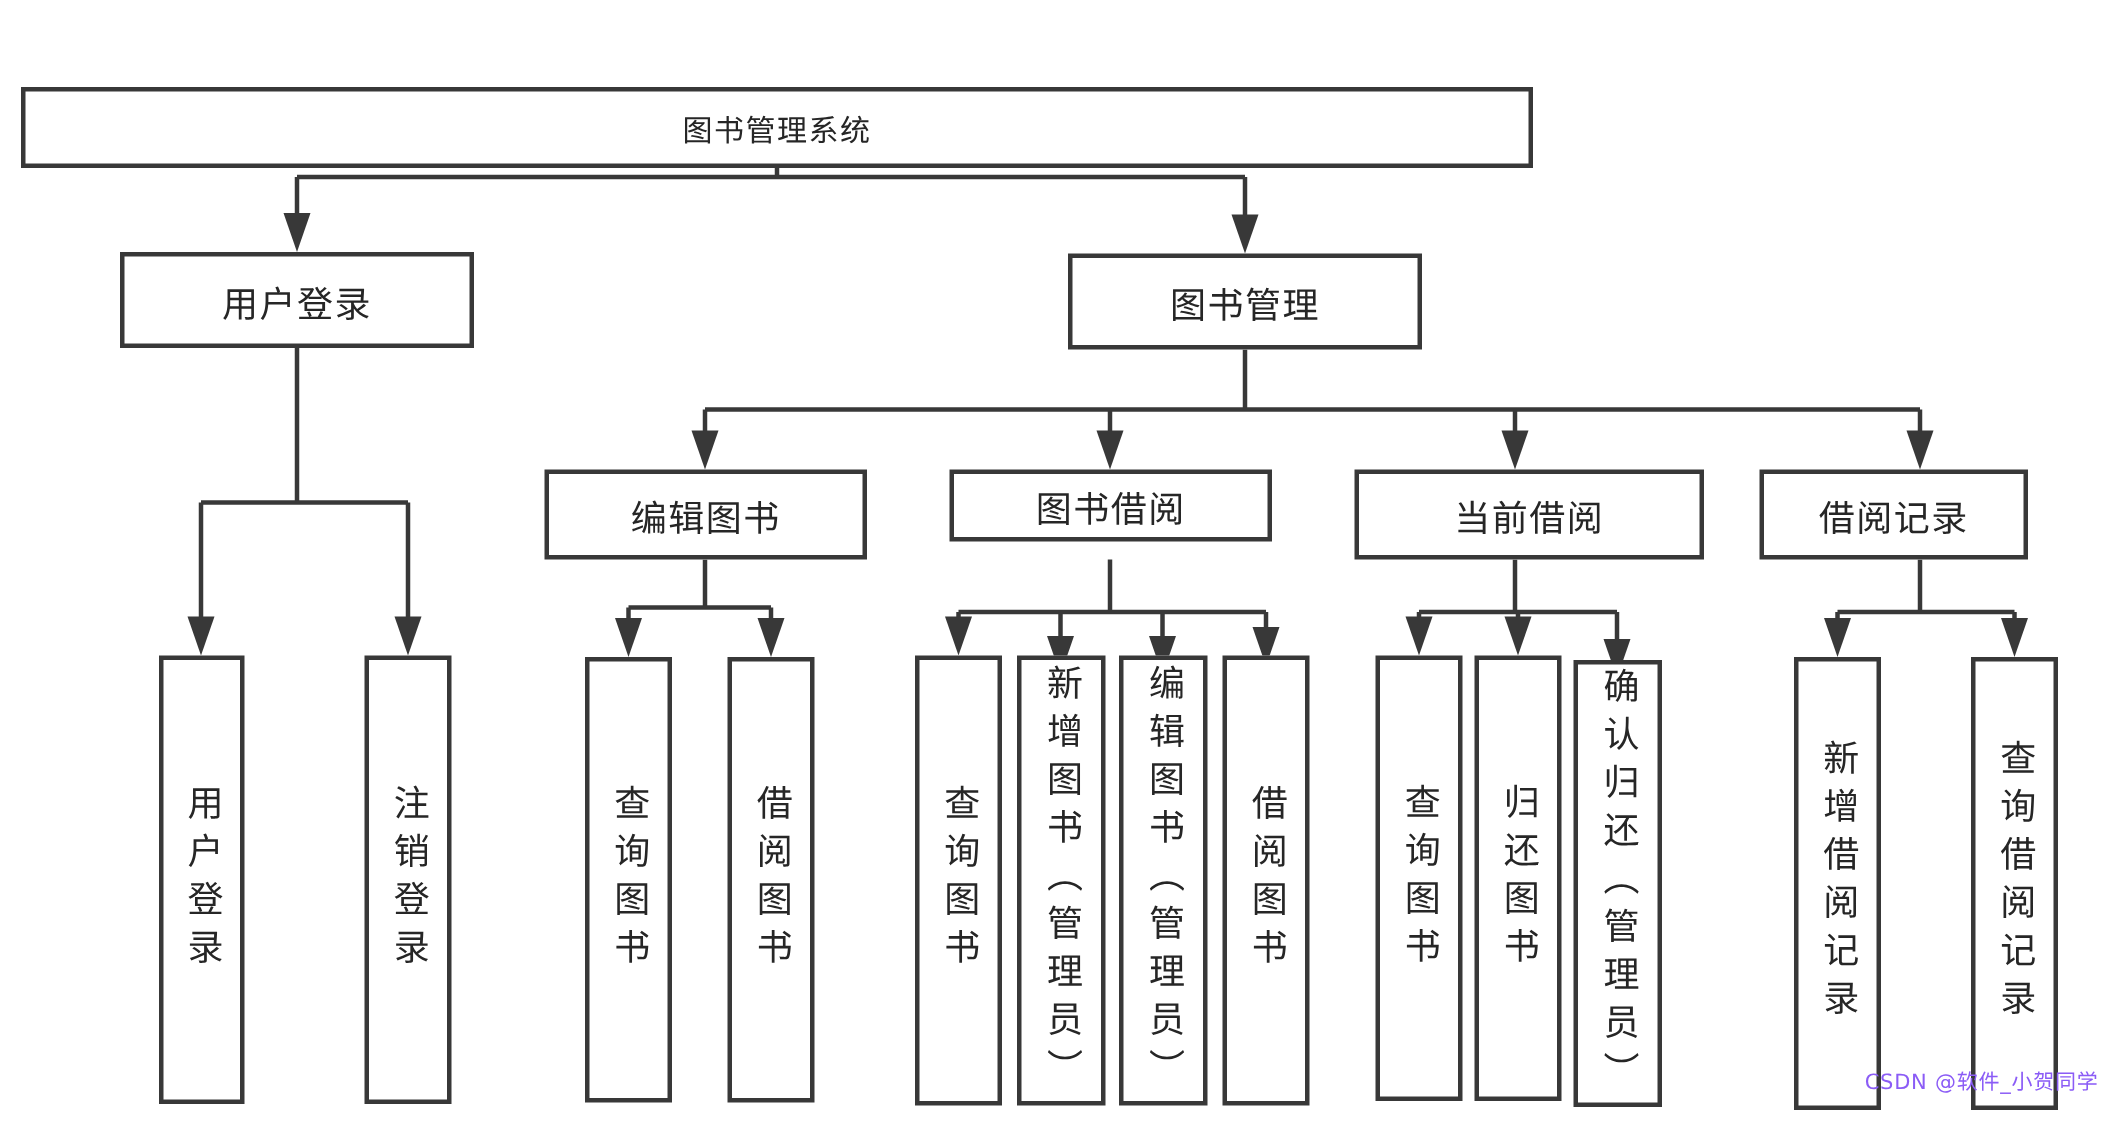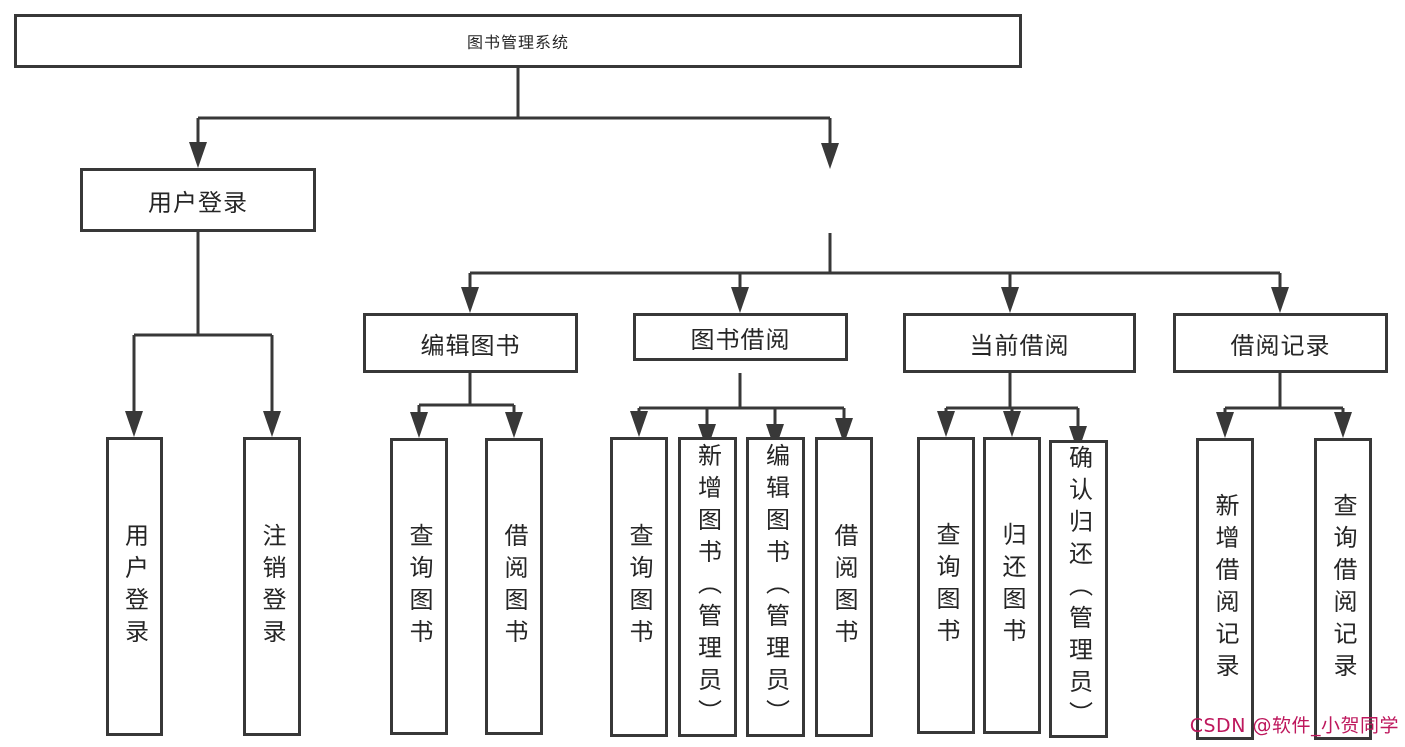--- a/index.html
+++ b/index.html
@@ -31,36 +31,37 @@
     align-items: center;
     justify-content: center;
     z-index: 2;
   }
   .hbox {
     font-size: 24px;
     letter-spacing: 1px;
     white-space: nowrap;
   }
   .root {
-    font-size: 16px;
+    font-size: 20px;
+    margin-top: 44px;
   }
   .vbox .vtext {
     writing-mode: vertical-rl;
     text-orientation: upright;
     font-size: 24px;
     letter-spacing: 8px;
     line-height: 1;
     white-space: nowrap;
   }
   .watermark {
     position: absolute;
     right: 6px;
     top: 710px;
-    font-size: 19px;
-    color: #be185d;
+    font-size: 14px;
+    color: #8b5cf6;
     letter-spacing: 0.5px;
     z-index: 3;
     white-space: nowrap;
   }
   svg line { stroke: #383838; stroke-width: 3; }
   svg polygon { fill: #383838; }
 </style>
 </head>
 <body>
 
@@ -128,31 +129,34 @@
     <polygon points="1334,412 1352,412 1343,438"></polygon>
   </svg>
 
   <div class="node hbox root" style="left:14px; top:14px; width:1008px; height:54px;">
     <span>图书管理系统</span>
   </div>
 
   <div class="node hbox" style="left:80px; top:168px; width:236px; height:64px;">
     <span>用户登录</span>
   </div>
+  <div class="node hbox" style="left:712px; top:169px; width:236px; height:64px;">
+    <span>图书管理</span>
+  </div>
 
   <div class="node hbox" style="left:363px; top:313px; width:215px; height:60px;">
     <span>编辑图书</span>
   </div>
   <div class="node hbox" style="left:633px; top:313px; width:215px; height:48px;">
     <span>图书借阅</span>
   </div>
   <div class="node hbox" style="left:903px; top:313px; width:233px; height:60px;">
     <span>当前借阅</span>
   </div>
-  <div class="node hbox" style="left:1173px; top:313px; width:215px; height:60px;">
+  <div class="node hbox" style="left:1173px; top:313px; width:179px; height:60px;">
     <span>借阅记录</span>
   </div>
 
   <div class="node vbox" style="left:106px; top:437px; width:57px; height:299px;">
     <span class="vtext">用户登录</span>
   </div>
   <div class="node vbox" style="left:243px; top:437px; width:58px; height:299px;">
     <span class="vtext">注销登录</span>
   </div>
 

